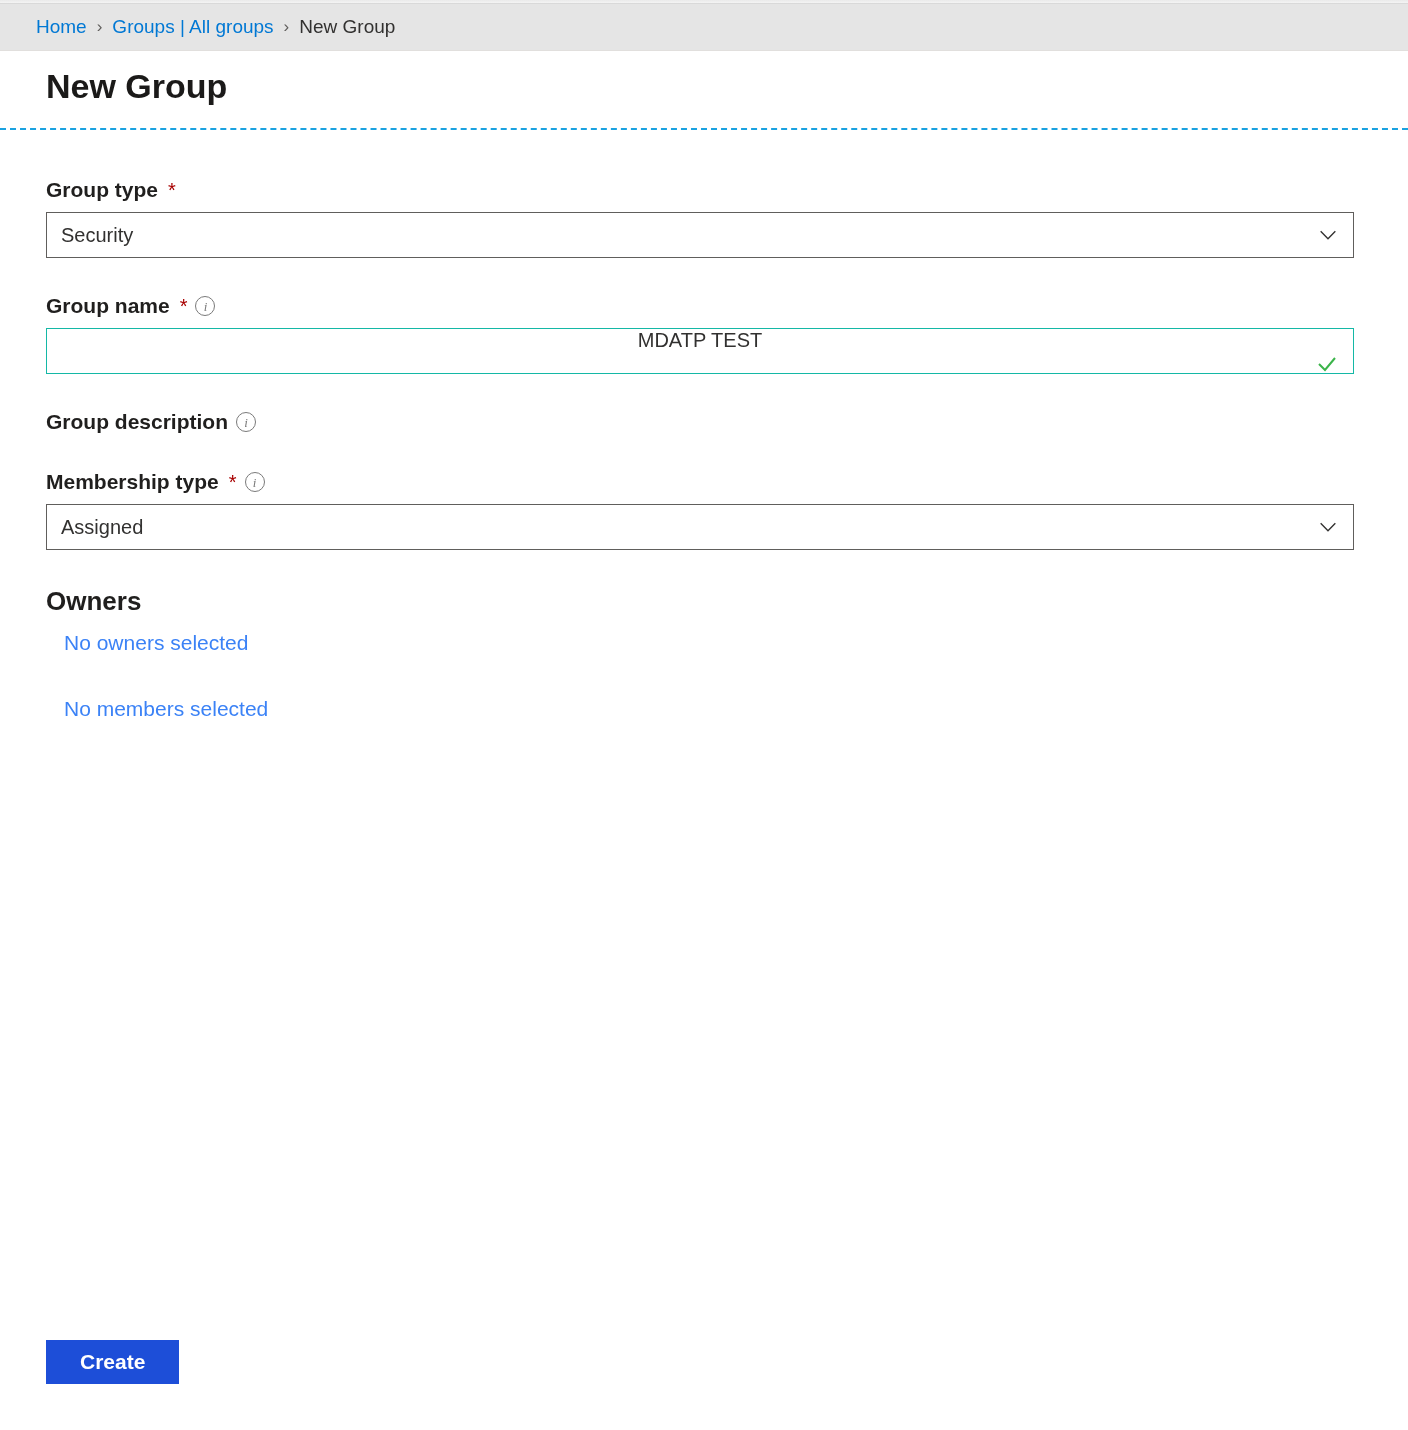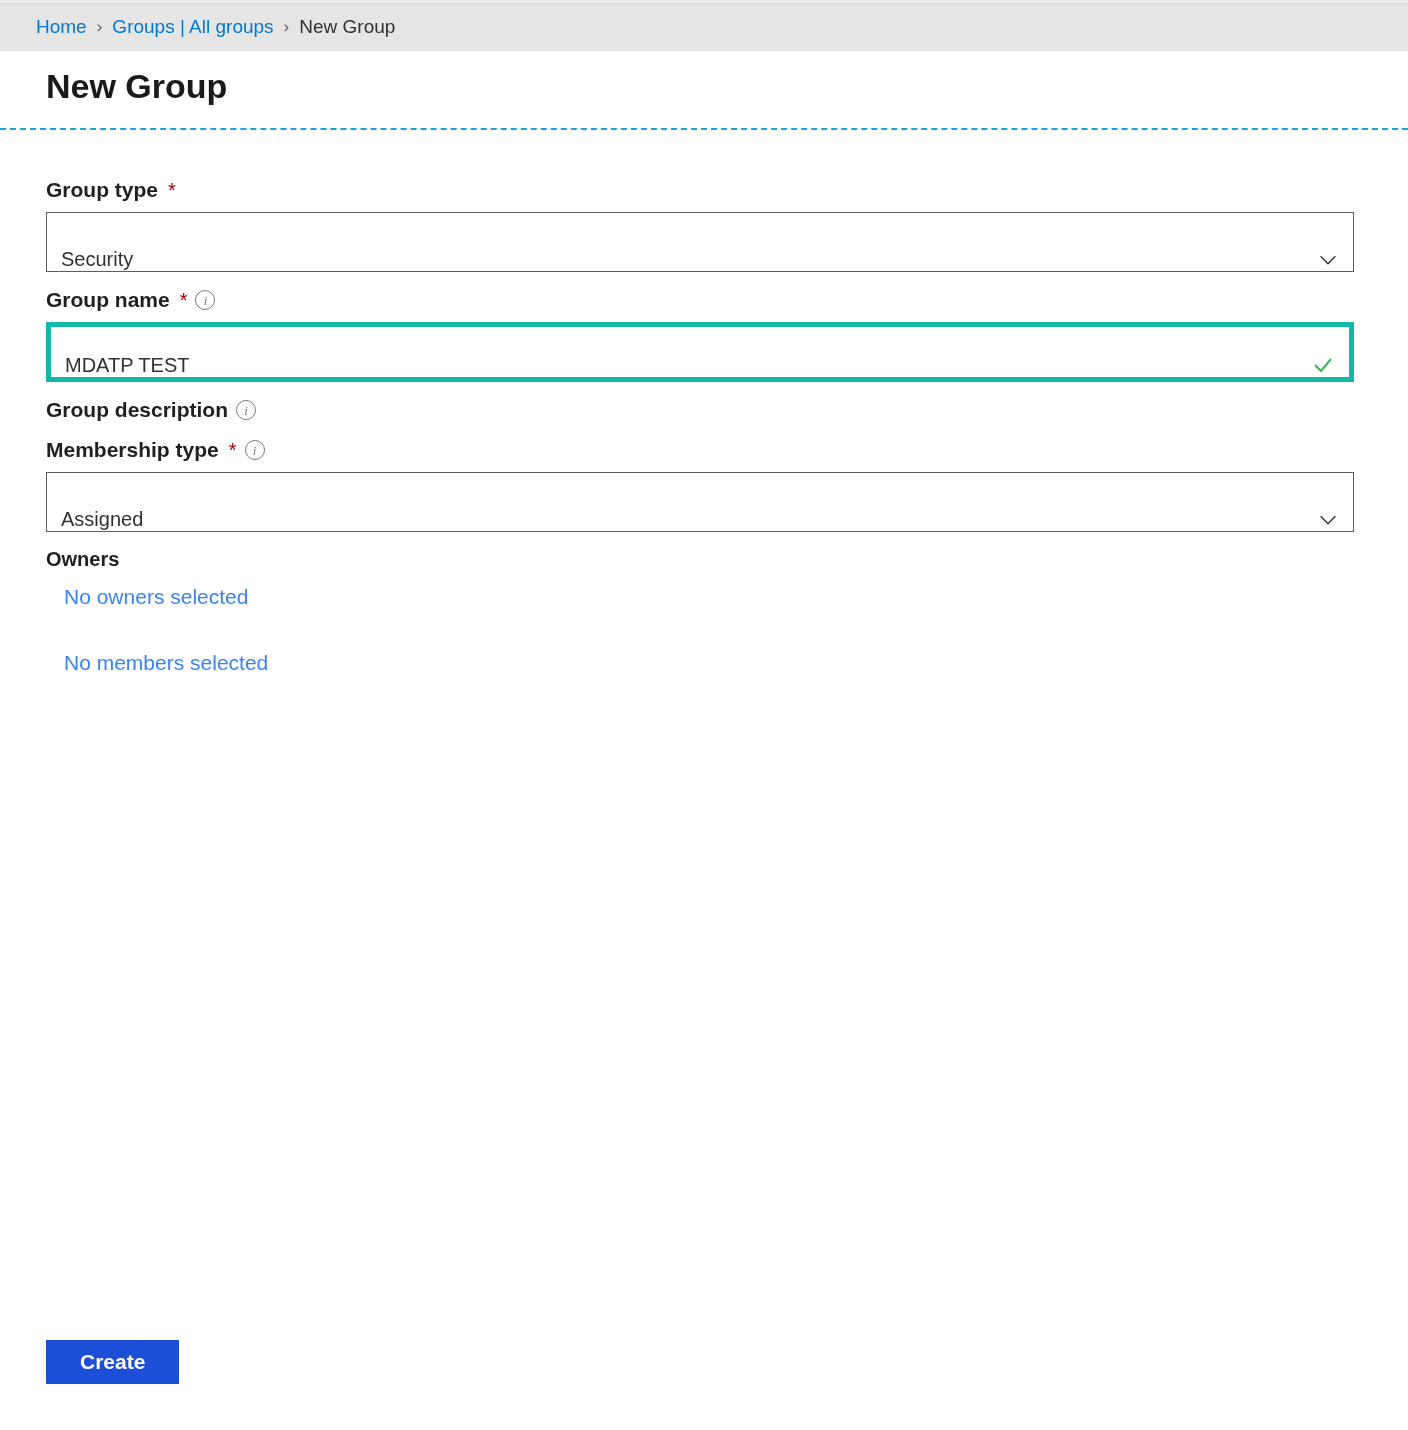--- a/index.html
+++ b/index.html
@@ -33,21 +33,21 @@
     background: #ffffff;
   }
   .page-title {
     font-size: 34px;
     font-weight: 600;
     color: #1b1a19;
   }
   .form-area {
     padding: 48px 46px 0 46px;
   }
-  .field-block { margin-bottom: 16px; }
+  .field-block { margin-bottom: 36px; }
   .field-label-row {
     display: flex;
     align-items: center;
     gap: 8px;
     margin-bottom: 10px;
   }
   .field-label {
     font-size: 21px;
     font-weight: 600;
     color: #201f1e;
@@ -61,37 +61,37 @@
     align-items: center;
     justify-content: center;
     font-size: 13px;
     color: #7a7a7a;
     font-style: italic;
     font-family: Georgia, serif;
     line-height: 1;
   }
   .control {
     display: flex;
-    align-items: flex-end;
+    align-items: center;
     width: 1308px;
-    height: 60px;
+    height: 46px;
     border: 1px solid #605e5c;
     background: #ffffff;
     padding: 0 14px;
     font-size: 20px;
     color: #323130;
     cursor: pointer;
     position: relative;
   }
   .control .value { flex: 1; text-align: left; }
-  .control.validated { border: 5px solid #14b8a6; }
+  .control.validated { border: 1px solid #14b8a6; flex-direction: column; }
   .control .chev { margin-left: auto; display:flex; align-items:center; }
   .control .check { margin-left: auto; color: #3bb44a; display:flex; align-items:center;}
   .section-heading {
-    font-size: 20px;
+    font-size: 26px;
     font-weight: 600;
     color: #201f1e;
     margin-bottom: 14px;
   }
   .link-text {
     color: #3b82f6;
     font-size: 21px;
     cursor: pointer;
     padding-left: 18px;
   }

